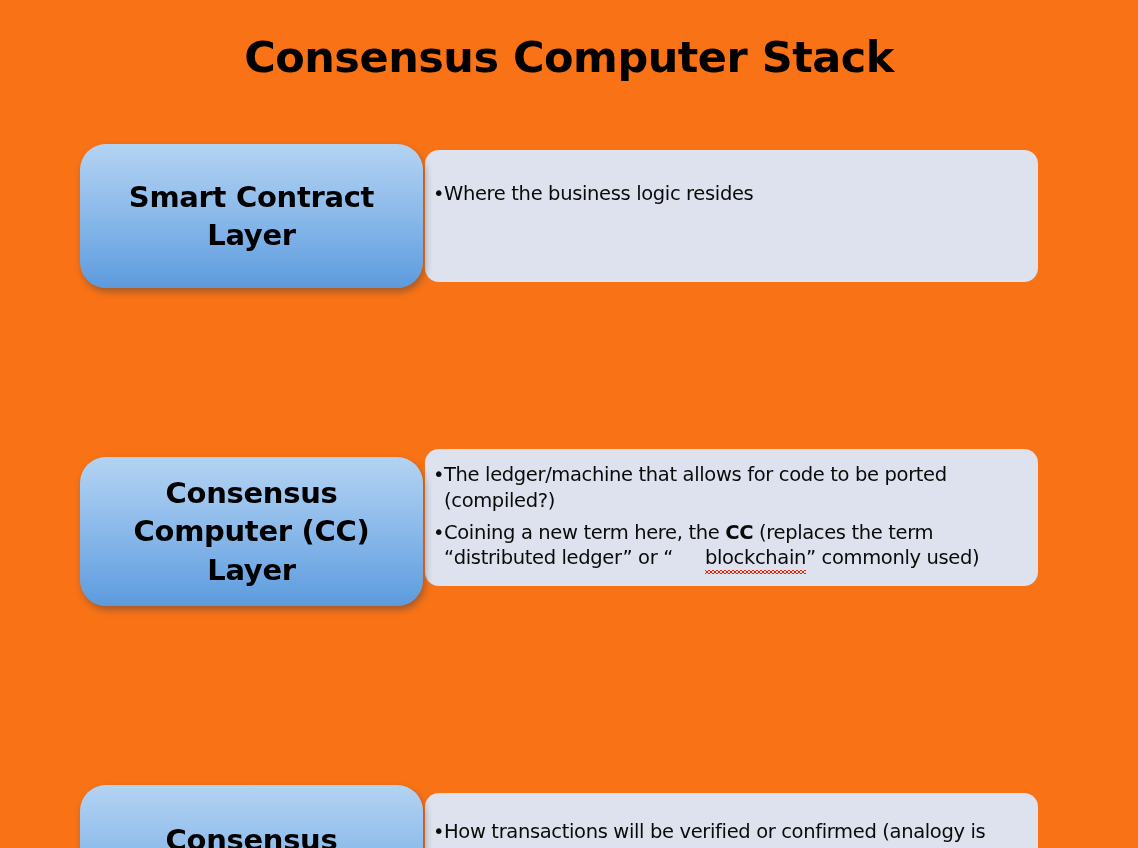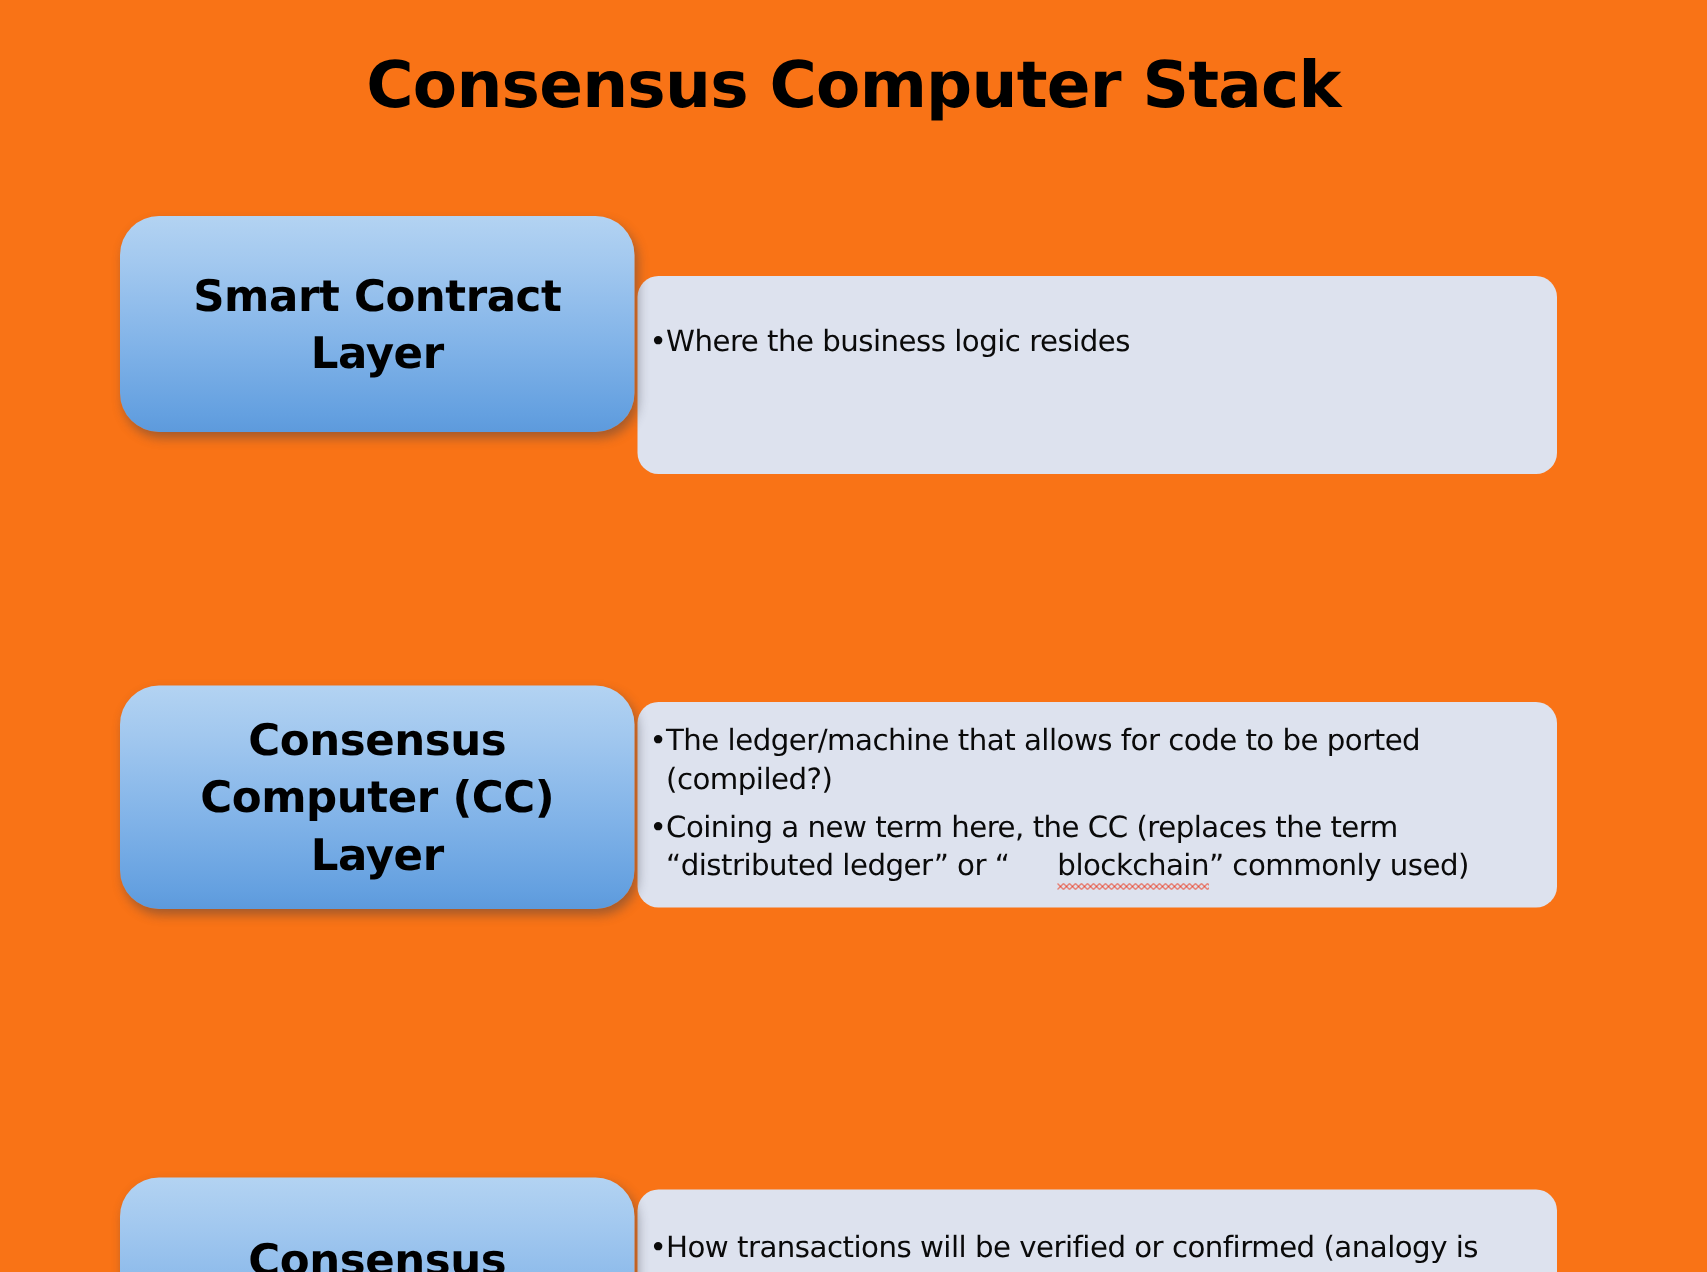--- a/index.html
+++ b/index.html
@@ -109,21 +109,21 @@
   ul.bullets li::before {
     content: "\2022";
     position: absolute;
     left: 0;
     top: 0;
     font-size: 19.5px;
     line-height: 1.30;
   }
   ul.bullets li.spaced { margin-bottom: 7px; }
 
-  .b { font-weight: normal; }
+  .b { font-weight: bold; }
 
   
   .squiggle {
     position: relative;
     display: inline-block;
     padding-bottom: 1px;
     margin-left: 32px;
   }
   .squiggle::after {
     content: "";
@@ -135,26 +135,26 @@
     background-image:
       linear-gradient(45deg, transparent 45%, #ee2200 45%, #ee2200 55%, transparent 55%),
       linear-gradient(-45deg, transparent 45%, #ee2200 45%, #ee2200 55%, transparent 55%);
     background-size: 4px 4px;
     background-repeat: repeat-x;
   }
 
   
   #row-0 { height: 155px; }
   #row-0 .layer-box { top: 6px;  height: 144px; }
-  #row-0 .panel    { top: 12px; height: 132px; margin-top: 34px; }
+  #row-0 .panel    { top: 12px; height: 132px; }
   #row-0 .panel .bullets-wrap { padding-bottom: 44px; }
 
   #row-1 { height: 165px; }
   #row-1 .layer-box { top: 164px; height: 149px; }
-  #row-1 .panel    { top: 175px; height: 137px; }
+  #row-1 .panel    { top: 156px; height: 137px; }
 
   #row-2 { height: 163px; }
   #row-2 .layer-box { top: 327px; height: 149px; }
   #row-2 .panel    { top: 335px; height: 136px; }
   #row-2 .panel .bullets-wrap { padding-bottom: 32px; }
 
   #row-3 { height: 160px; }
 </style>
 </head>
 <body>

